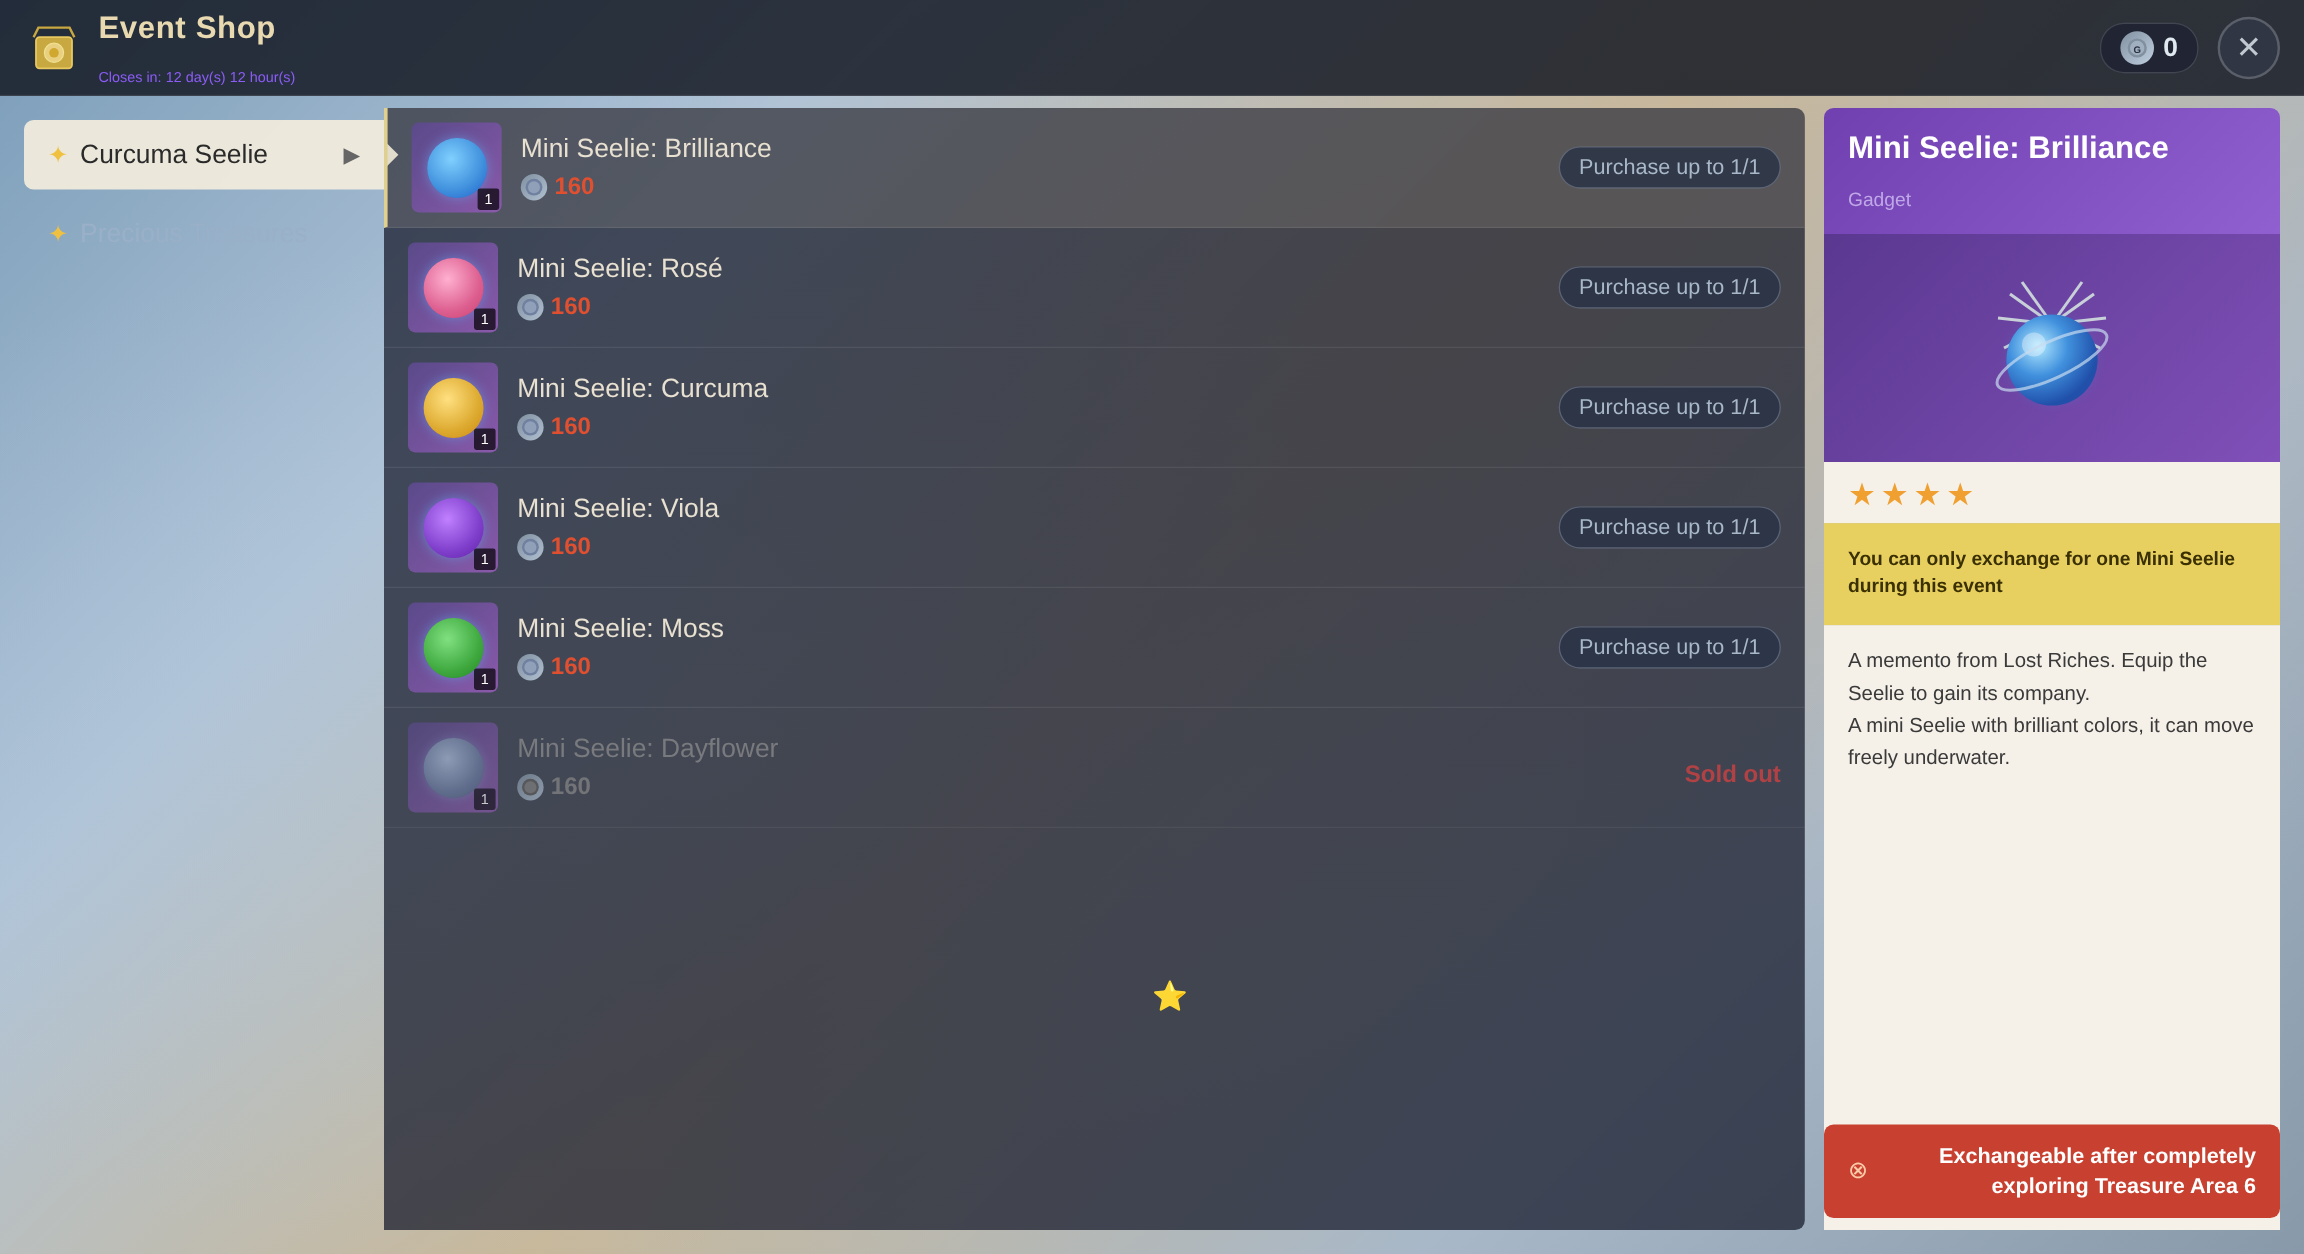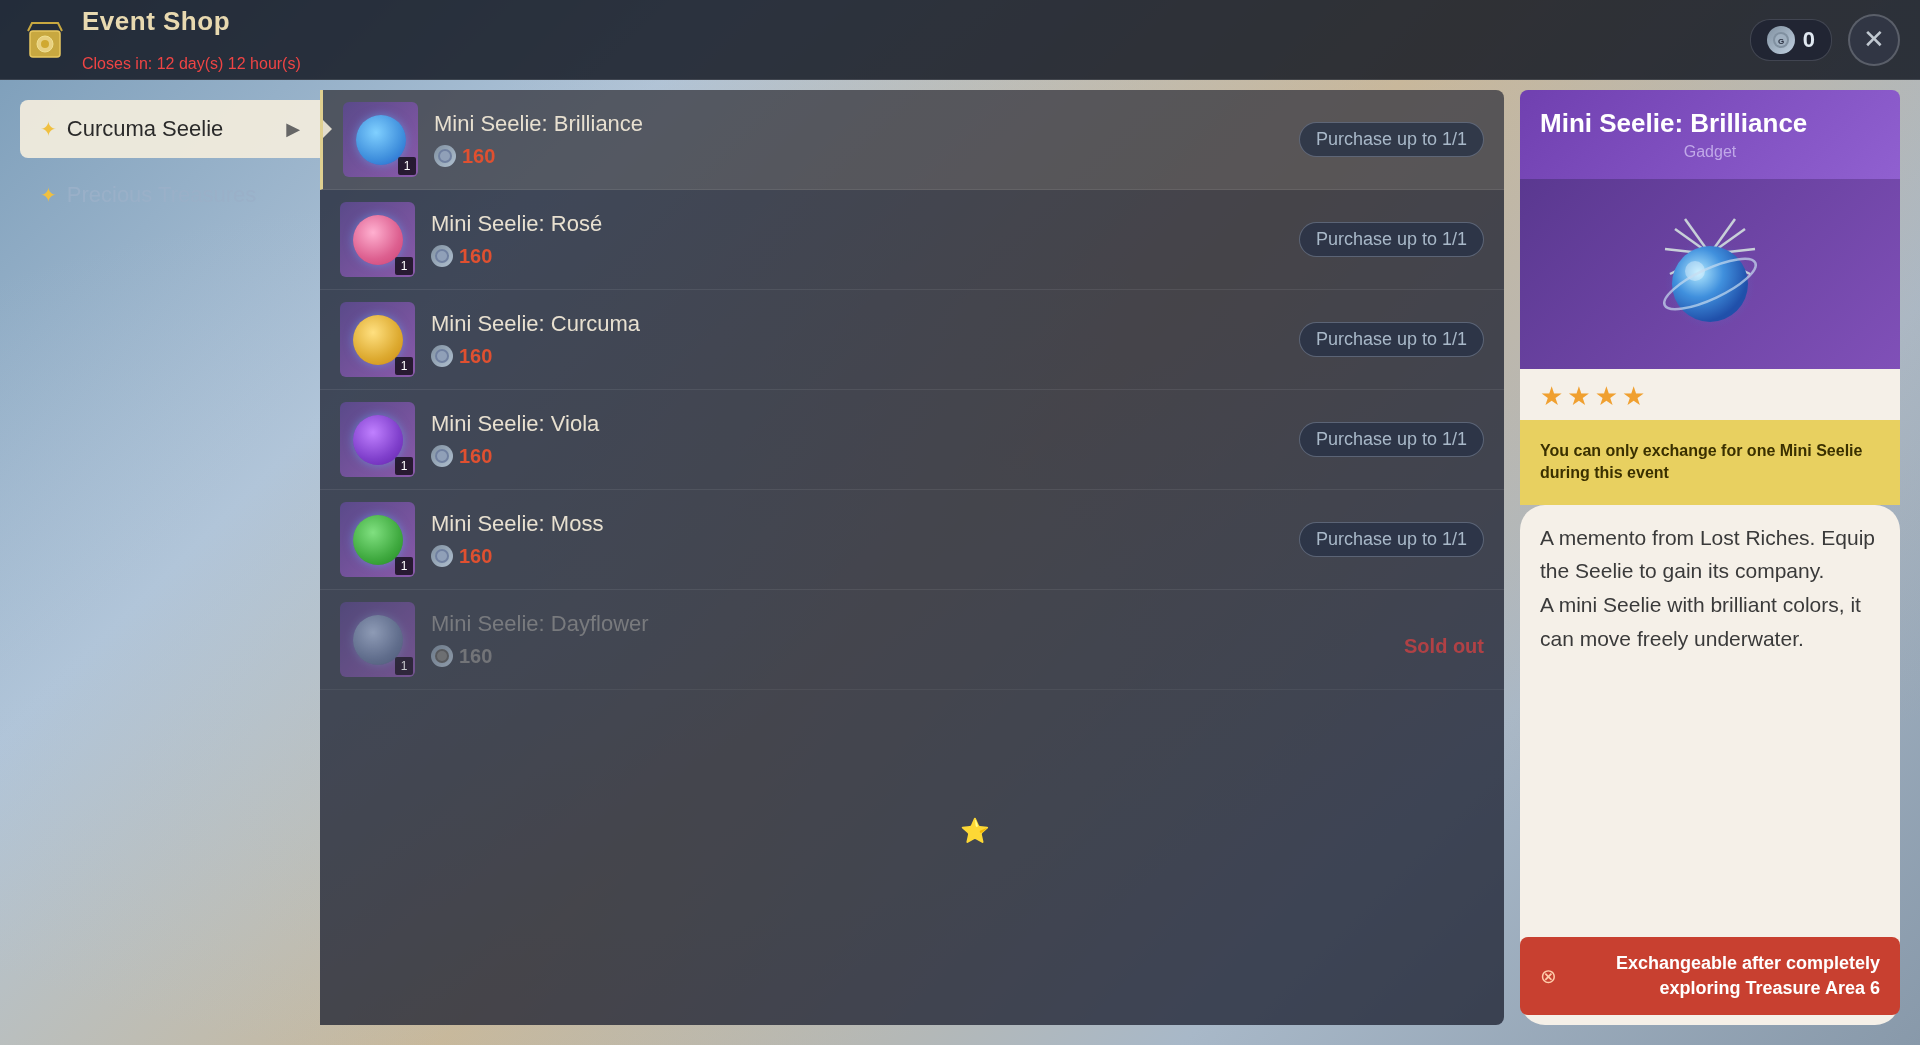--- a/index.html
+++ b/index.html
@@ -51,22 +51,22 @@
     }
 
     .shop-title {
       color: #e8d9b0;
       font-size: 26px;
       font-weight: 700;
       letter-spacing: 0.5px;
     }
 
     .shop-subtitle {
-      color: #ef4444;
-      font-size: 16px;
+      color: #8b5cf6;
+      font-size: 12px;
       margin-top: 2px;
     }
 
     .top-bar-right {
       margin-left: auto;
       display: flex;
       align-items: center;
       gap: 16px;
     }
 
@@ -314,22 +314,21 @@
 
     .detail-title {
       color: #fff;
       font-size: 26px;
       font-weight: 700;
     }
 
     .detail-type {
       color: #c0a8e8;
       font-size: 16px;
-      margin-top: 4px;
-      text-align: center;
+      margin-top: 20px;
     }
 
     .detail-image-area {
       background: linear-gradient(135deg, #5a3890, #8050b8);
       padding: 20px;
       display: flex;
       justify-content: center;
       align-items: center;
       min-height: 160px;
       position: relative;
@@ -353,24 +352,23 @@
       color: #3a3000;
       font-size: 16px;
       font-weight: 600;
       line-height: 1.4;
     }
 
     .detail-description {
       background: #f5f0e8;
       padding: 16px 20px;
       color: #3a3a3a;
-      font-size: 21px;
+      font-size: 17px;
       line-height: 1.6;
       flex: 1;
-      border-radius: 25px;
     }
 
     .bottom-notice {
       position: absolute;
       bottom: 30px;
       right: 20px;
       width: 380px;
       background: #c84030;
       border-radius: 8px;
       padding: 14px 20px;

